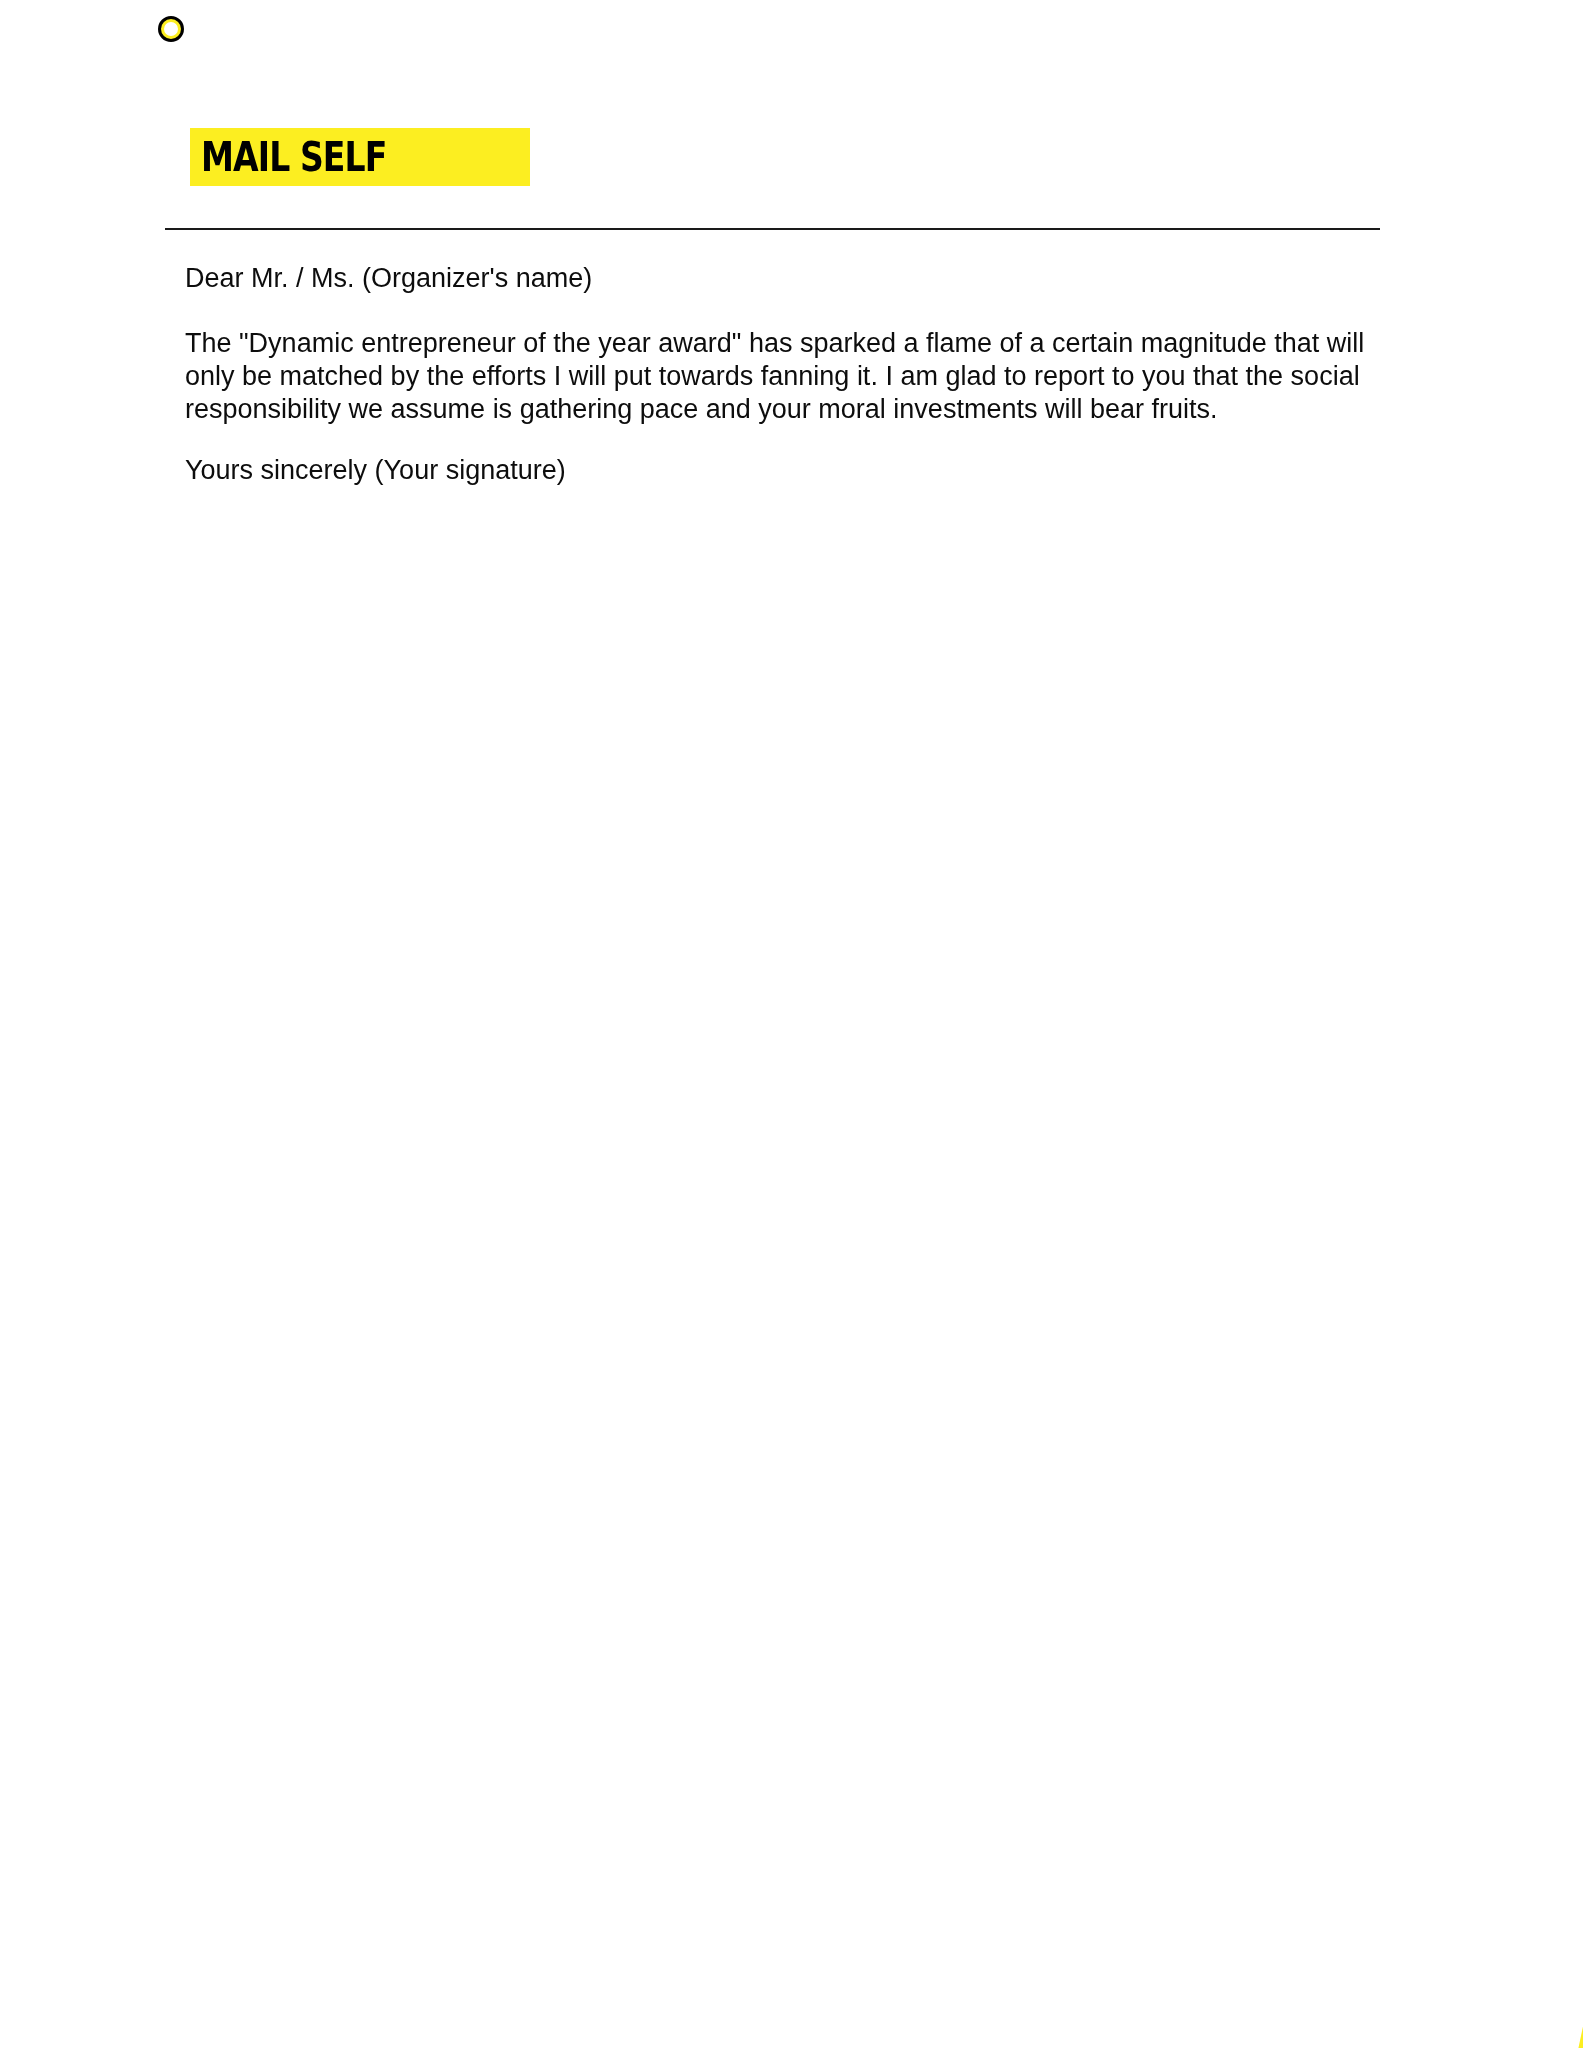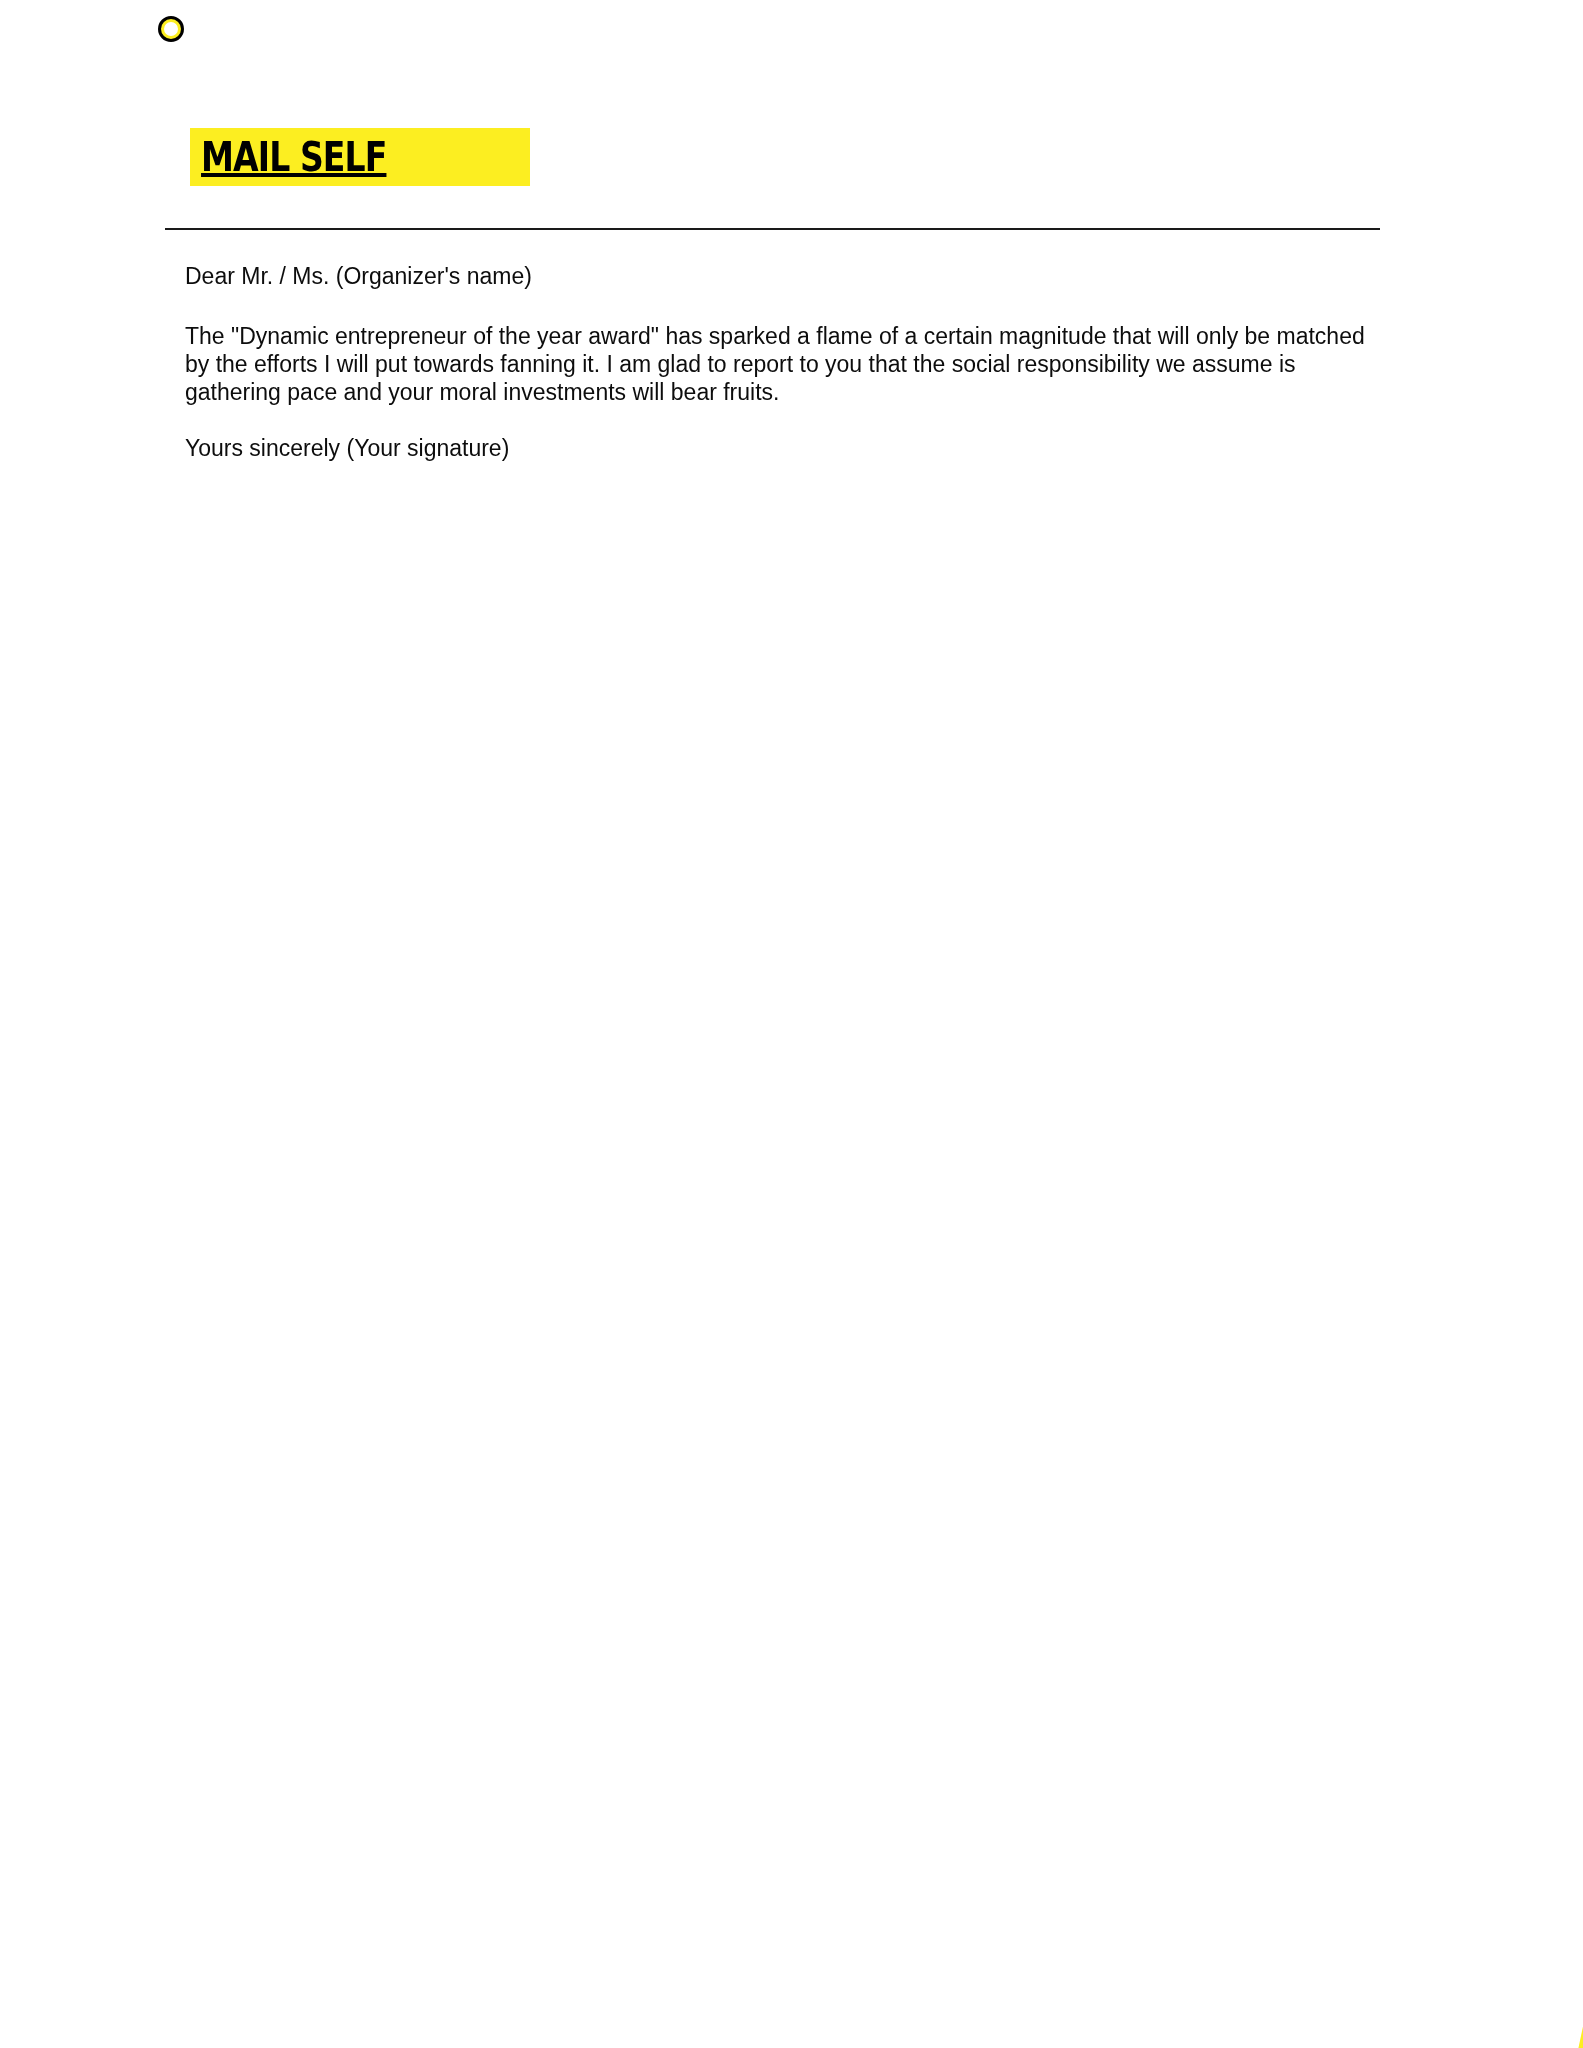--- a/index.html
+++ b/index.html
@@ -27,21 +27,20 @@
     position: absolute;
     left: 190px;
     top: 128px;
     width: 340px;
     height: 58px;
     background: #fcee21;
     display: flex;
     align-items: center;
     justify-content: flex-start;
     overflow: hidden;
-    text-decoration: underline;
   }
   .logo-text {
     font-family: "DejaVu Sans", sans-serif;
     font-weight: bold;
     font-size: 40px;
     letter-spacing: -1px;
     color: #000000;
     line-height: 1;
     padding-left: 12px;
     white-space: nowrap;
@@ -82,21 +81,21 @@
 
   
   .letter {
     position: absolute;
     left: 185px;
     top: 262px;
     width: 1200px;
   }
   .letter p {
     margin: 0 0 28px 0;
-    font-size: 23px;
+    font-size: 27px;
     line-height: 1.22;
     color: #0d0d0d;
     font-family: "Liberation Sans", sans-serif;
   }
   .letter p.salutation {
     margin-bottom: 32px;
   }
   .letter p.closing {
     margin-bottom: 12px;
   }

